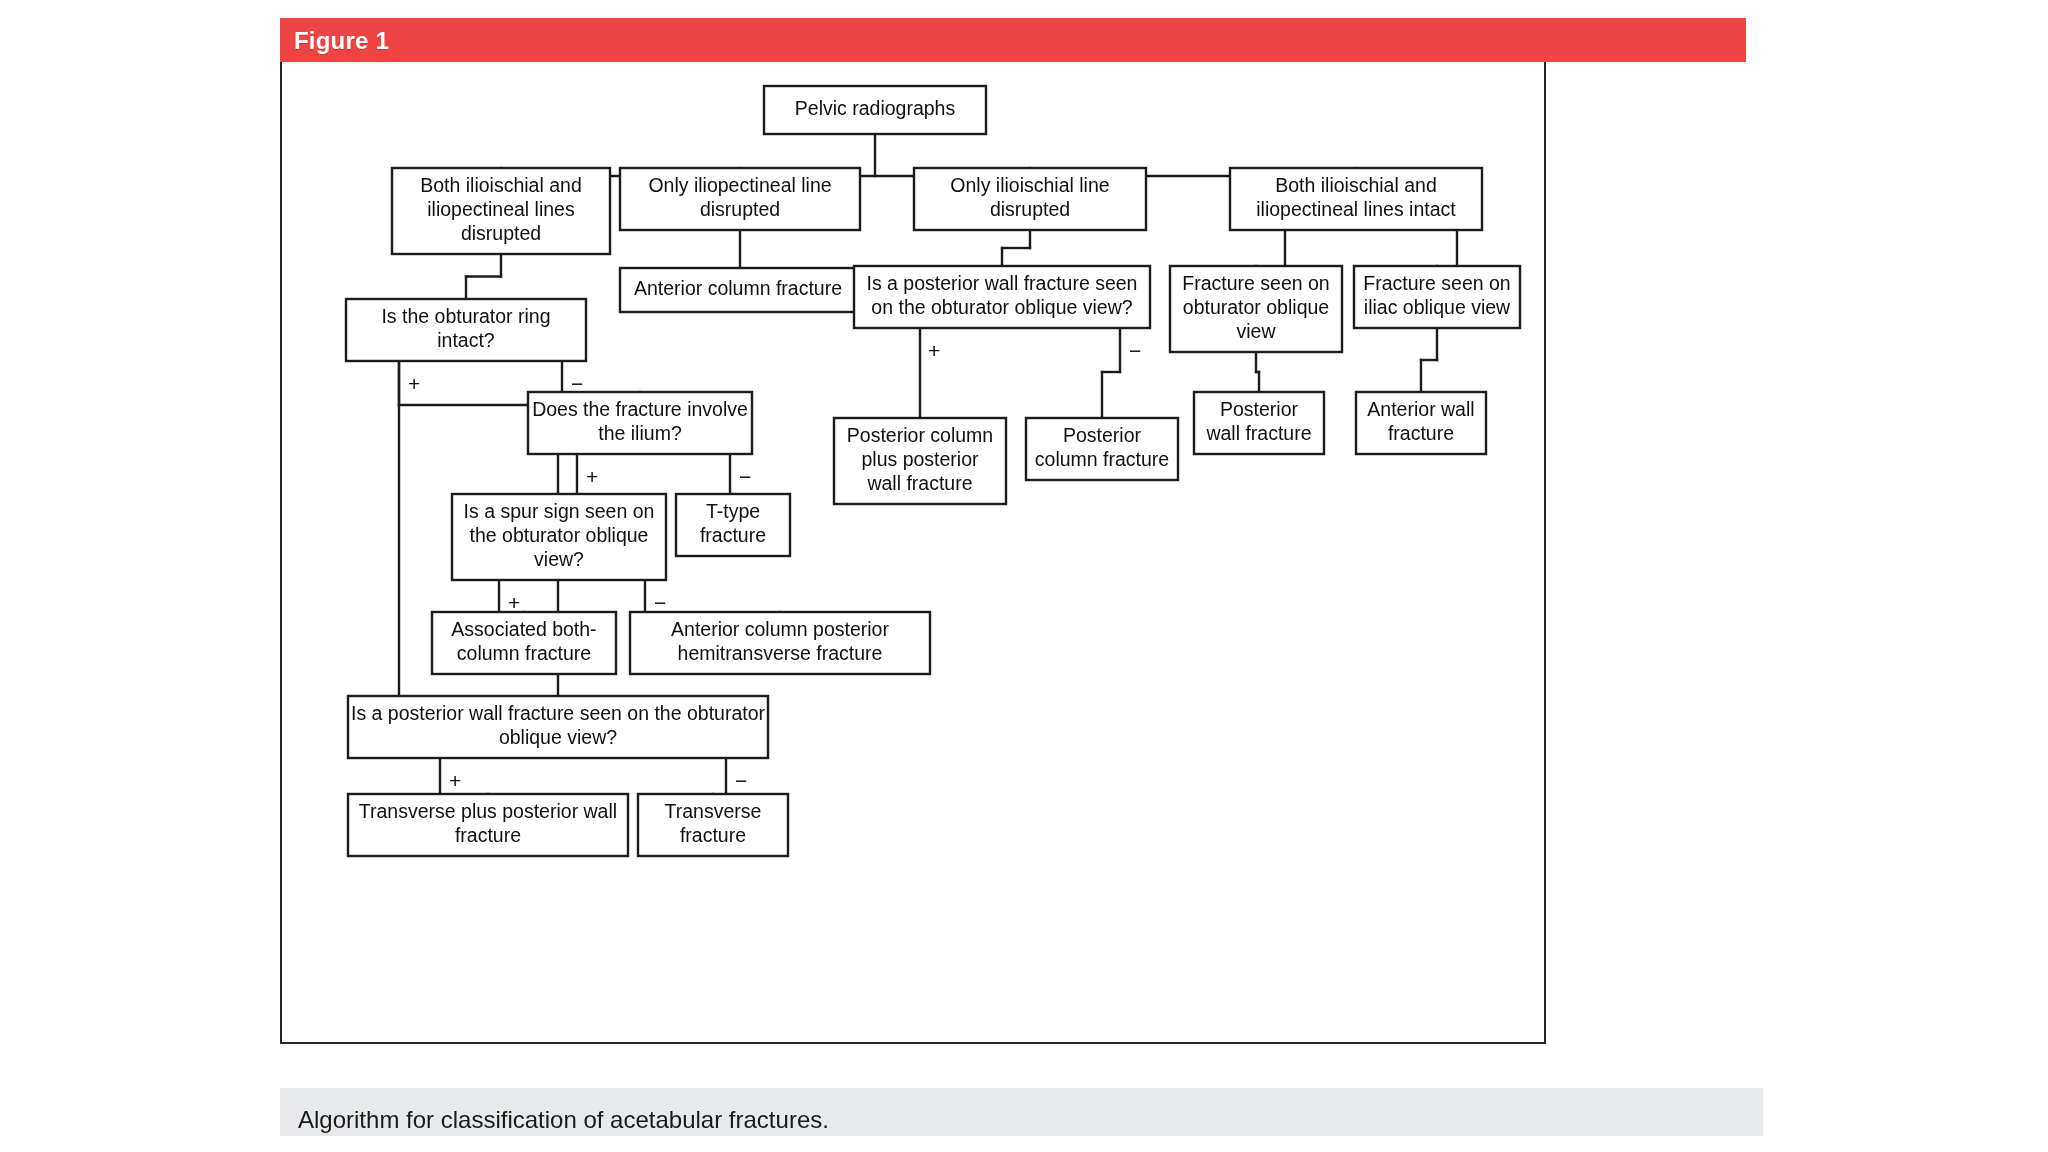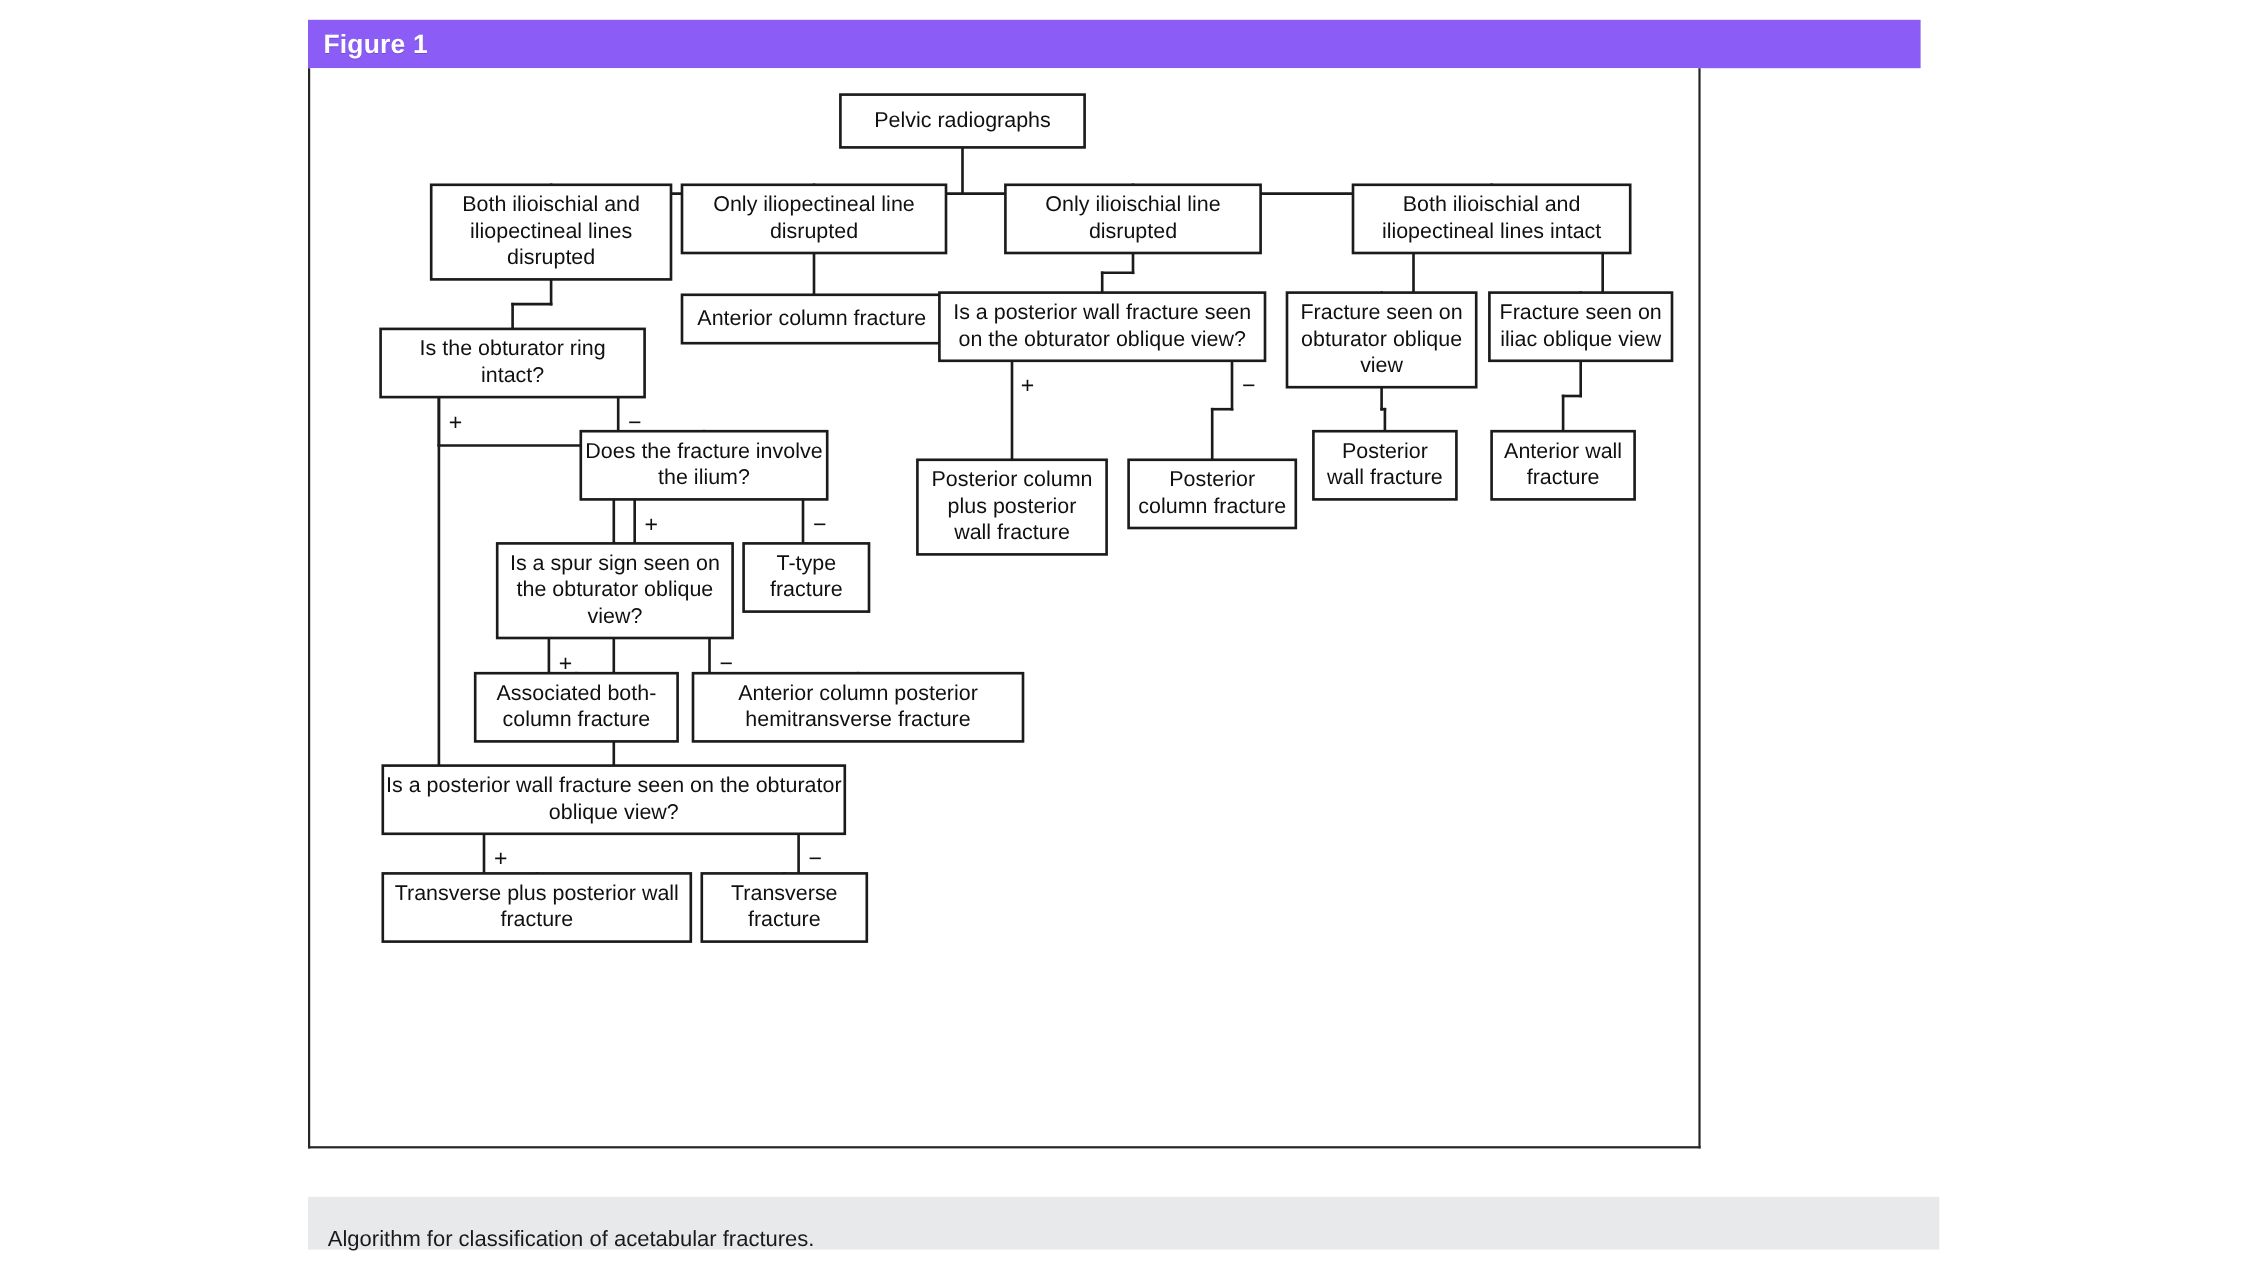--- a/index.html
+++ b/index.html
@@ -24,21 +24,21 @@
     top: 18px;
     width: 1466px;
     height: 1026px;
   }
   #figure-header {
     position: absolute;
     left: 0;
     top: 0;
     width: 1466px;
     height: 44px;
-    background: #8b5cf6;
+    background: #ef4444;
     box-sizing: border-box;
   }
   #figure-header-label {
     position: absolute;
     left: 14px;
     top: 9px;
     color: #ffffff;
     font-size: 24px;
     font-weight: bold;
     letter-spacing: 0.2px;
@@ -91,22 +91,22 @@
     position: absolute;
     left: 280px;
     top: 1088px;
     width: 1483px;
     height: 48px;
     background: #e8e9eb;
   }
   #caption-text {
     position: absolute;
     left: 18px;
-    top: 28px;
-    font-size: 20px;
+    top: 18px;
+    font-size: 24px;
     color: #1a1a1a;
     font-family: "Liberation Sans", sans-serif;
     white-space: nowrap;
   }
 </style>
 </head>
 <body>
 
 <div id="page">
 

